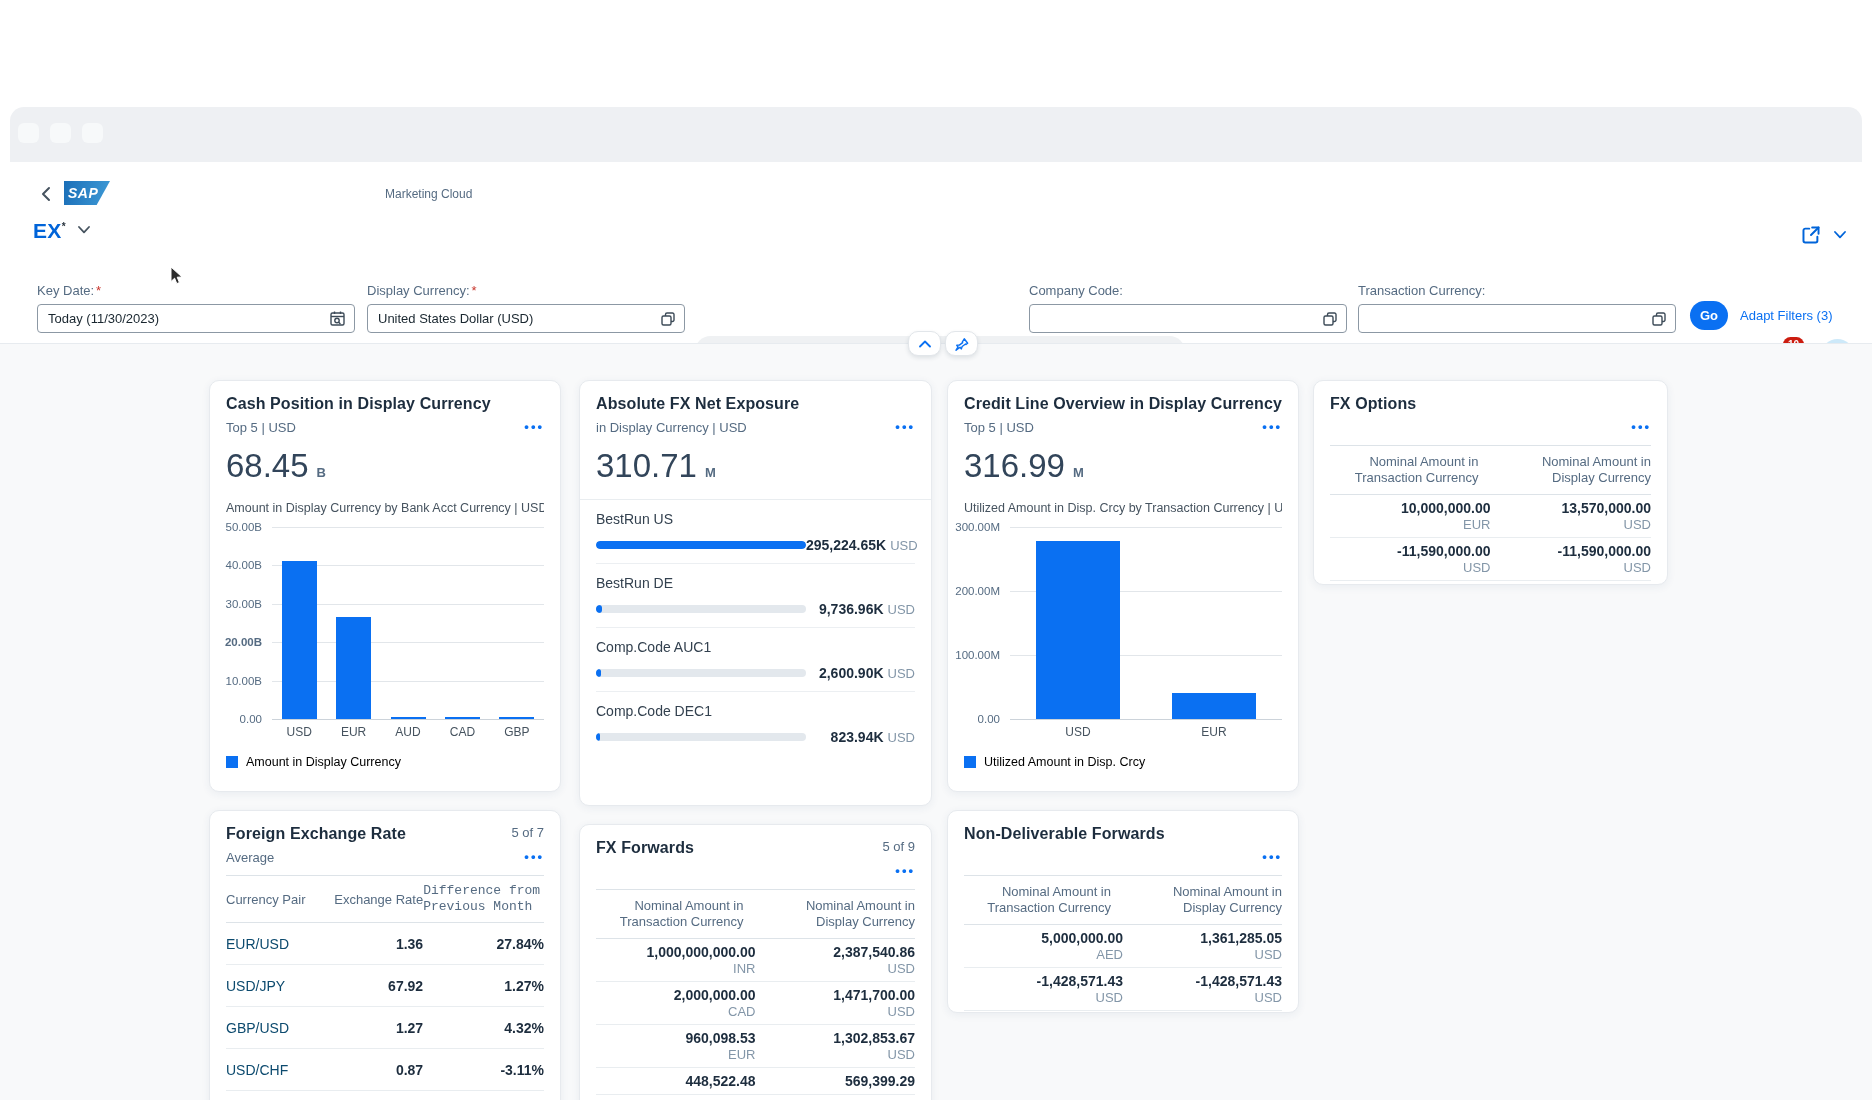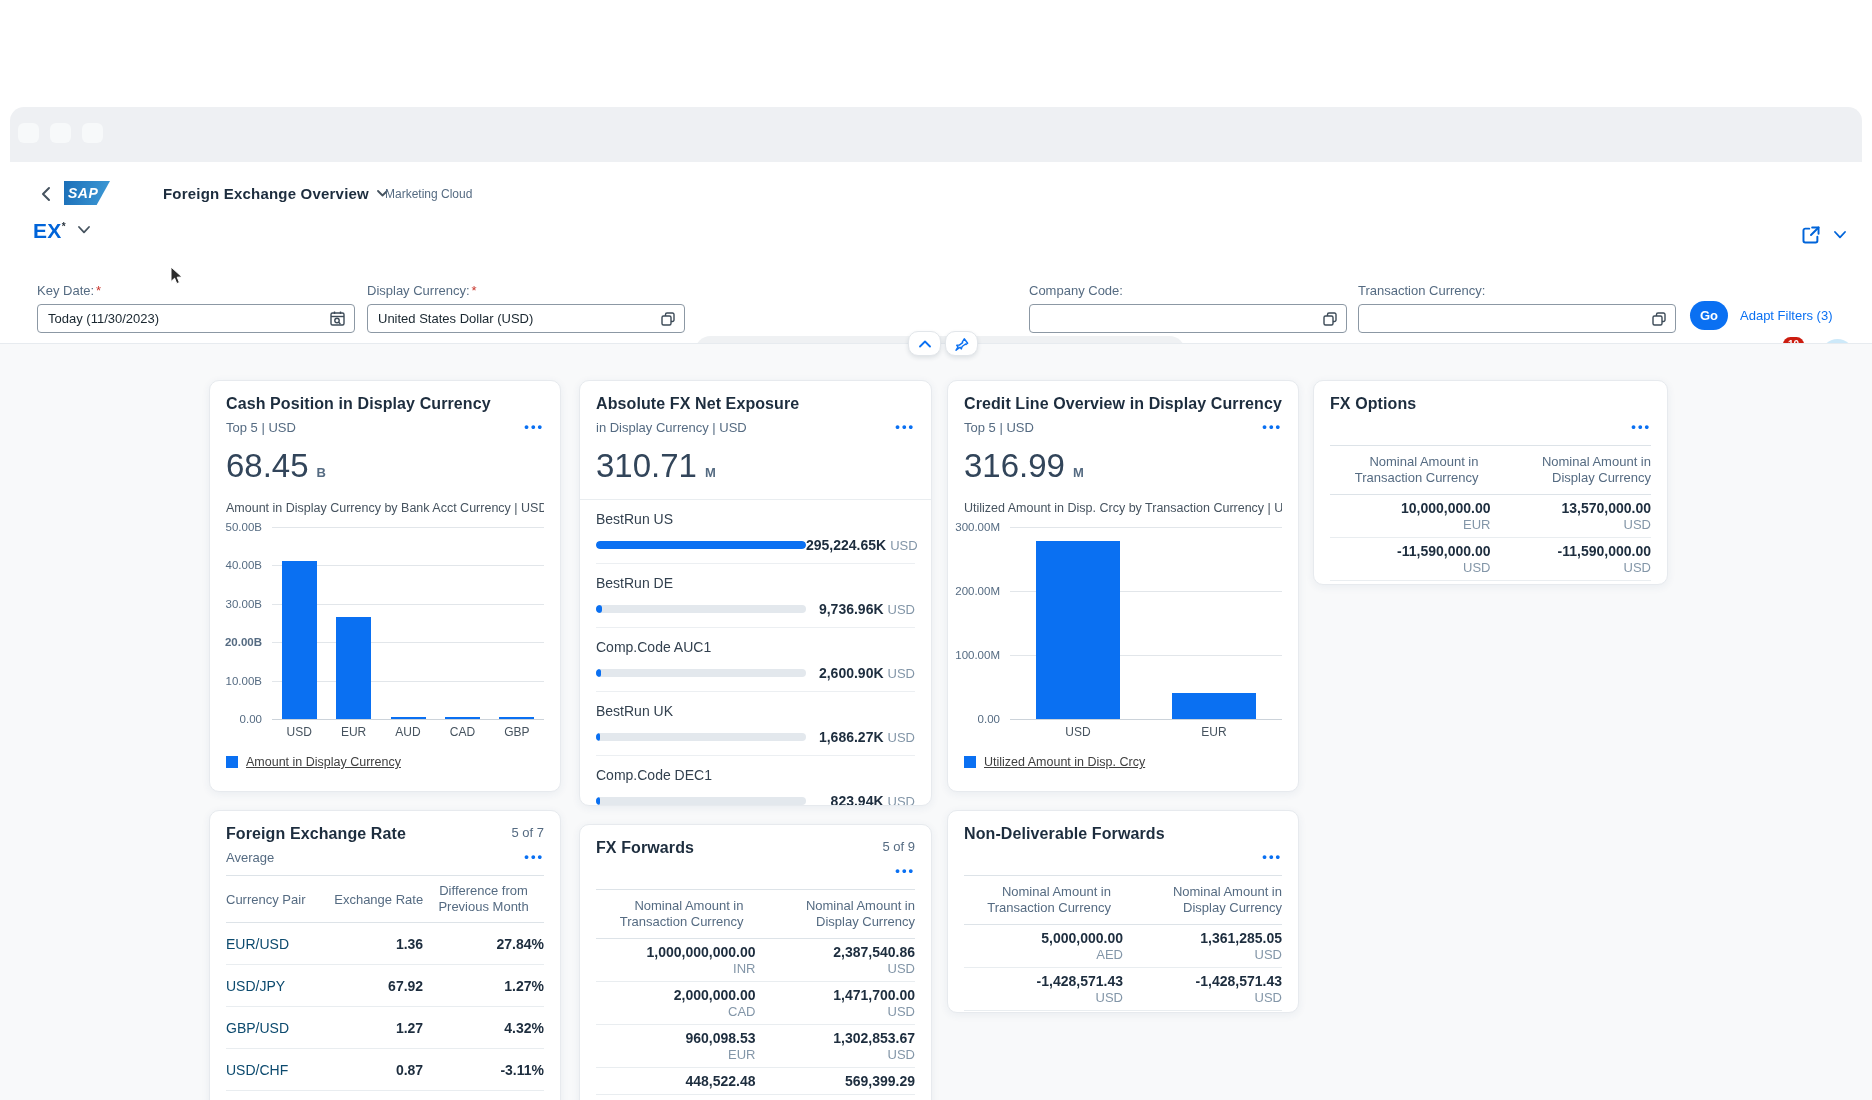--- a/index.html
+++ b/index.html
@@ -83,21 +83,21 @@
   .ytick { position:absolute; right:10px; transform:translateY(-50%); font-size:11.5px; color:#556b82; white-space:nowrap; }
   .plotwrap { position:relative; flex:1; height:192px; }
   .gridline { position:absolute; left:0; right:0; height:1px; background:#e2e6ea; }
   .gridline.base { background:#ccd3da; }
   .bands { position:absolute; left:0; right:0; top:0; bottom:0; display:flex; }
   .band { flex:1; display:flex; align-items:flex-end; justify-content:center; }
   .xcats { display:flex; margin-left:46px; margin-top:6px; }
   .xcat { flex:1; text-align:center; font-size:12px; color:#46535f; }
   .legend { display:flex; align-items:center; gap:8px; margin-top:16px; }
   .legend .sw { width:12px; height:12px; background:#0a70f2; flex:none; }
-  .legend .ltext { font-size:12.5px; color:#404040;text-decoration:underline; }
+  .legend .ltext { font-size:12.5px; color:#000000; }
 
   
   .exp-divider { height:1px; background:#e9edf0; margin:14px -16px 0; }
   .exp-row { padding:11px 0 10px; border-bottom:1px solid #eceff2; }
   .exp-row:last-child { border-bottom:none; }
   .exp-label { font-size:14px; color:#33414f; }
   .exp-barrow { display:flex; align-items:center; justify-content:space-between; margin-top:10px; }
   .track { width:210px; height:8px; border-radius:4px; background:#e3e8ed; overflow:hidden; flex:none; }
   .fill { height:100%; background:#0a70f2; border-radius:4px; }
   .exp-val { font-size:14px; font-weight:700; color:#1d2d3e; white-space:nowrap; }
@@ -109,21 +109,21 @@
   .amt-head .hc + .hc { padding-left:24px; }
   .amt-row { display:flex; padding:5px 0 4px; border-bottom:1px solid #e9edf0; }
   .amt-row .vc { flex:1; text-align:right; }
   .amt-v { font-size:14px; font-weight:700; color:#1d2d3e; line-height:17px; }
   .amt-c { font-size:13px; color:#8396a8; line-height:16px; }
 
   
   .fxr-head { display:flex; border-top:1px solid #dde3e8; border-bottom:1px solid #dde3e8; padding:7px 0; margin-top:10px; align-items:center; }
   .fxr-head .h1 { width:32%; font-size:13px; color:#556b82; }
   .fxr-head .h2 { width:30%; text-align:right; font-size:13px; color:#556b82; }
-  .fxr-head .h3 { width:38%; text-align:center; font-size:13px; color:#556b82; line-height:16px; }
+  .fxr-head .h3 { width:38%; text-align:left; font-size:13px; color:#556b82; line-height:16px;font-family:Liberation Mono, monospace; }
   .fxr-row { display:flex; align-items:center; height:42px; border-bottom:1px solid #e9edf0; }
   .fxr-row .p { width:32%; font-size:14px; color:#0c4a6e; }
   .fxr-row .r { width:30%; text-align:right; font-size:14px; font-weight:700; color:#1d2d3e; }
   .fxr-row .d { width:38%; text-align:right; font-size:14px; font-weight:700; color:#1d2d3e; }
 
   
   .cursor { position:absolute; left:170px; top:266px; z-index:50; }
 </style>
 </head>
 <body>
@@ -138,26 +138,20 @@
     <div class="band-dot" style="left:72px"></div>
   </div>
 
   <div class="shell">
     <div class="shell-back">
       <svg width="10" height="16" viewBox="0 0 10 16" fill="none" stroke="currentColor" stroke-width="2" stroke-linecap="round" stroke-linejoin="round">
           <polyline points="8,2 2,8 8,14"></polyline>
         </svg>
     </div>
     <div class="sap-logo">SAP</div>
-    <div class="shell-title-wrap">
-      <span class="shell-title">Foreign Exchange Overview</span>
-      <svg class="chev" width="11" height="7" viewBox="0 0 11 7" fill="none" stroke="currentColor" stroke-width="1.8" stroke-linecap="round" stroke-linejoin="round">
-          <polyline points="1,1 5.5,5.5 10,1"></polyline>
-        </svg>
-    </div>
     <div class="shell-subtitle">Marketing Cloud</div>
 
     <div class="search-pill">
       <span class="search-scope">Apps</span>
       <svg class="search-scope-chev" width="11" height="7" viewBox="0 0 11 7" fill="none" stroke="currentColor" stroke-width="1.8" stroke-linecap="round" stroke-linejoin="round">
           <polyline points="1,1 5.5,5.5 10,1"></polyline>
         </svg>
       <span class="search-ph">Search In: "Apps"</span>
       <svg class="search-glass" width="17" height="17" viewBox="0 0 17 17" fill="none" stroke="currentColor" stroke-width="1.7" stroke-linecap="round">
           <circle cx="7" cy="7" r="5"></circle>
@@ -381,29 +375,20 @@
     <div class="exp-row">
       <div class="exp-label">Comp.Code AUC1</div>
       <div class="exp-barrow">
         <div class="track">
             <div class="fill" style="width: 2.2%;"></div>
           </div>
         <div class="exp-val"><span>2,600.90K</span><span class="cur">USD</span></div>
       </div>
     </div>
     <div class="exp-row">
-      <div class="exp-label">BestRun UK</div>
-      <div class="exp-barrow">
-        <div class="track">
-            <div class="fill" style="width: 2%;"></div>
-          </div>
-        <div class="exp-val"><span>1,686.27K</span><span class="cur">USD</span></div>
-      </div>
-    </div>
-    <div class="exp-row">
       <div class="exp-label">Comp.Code DEC1</div>
       <div class="exp-barrow">
         <div class="track">
             <div class="fill" style="width: 1.8%;"></div>
           </div>
         <div class="exp-val"><span>823.94K</span><span class="cur">USD</span></div>
       </div>
     </div>
   </div>
 

